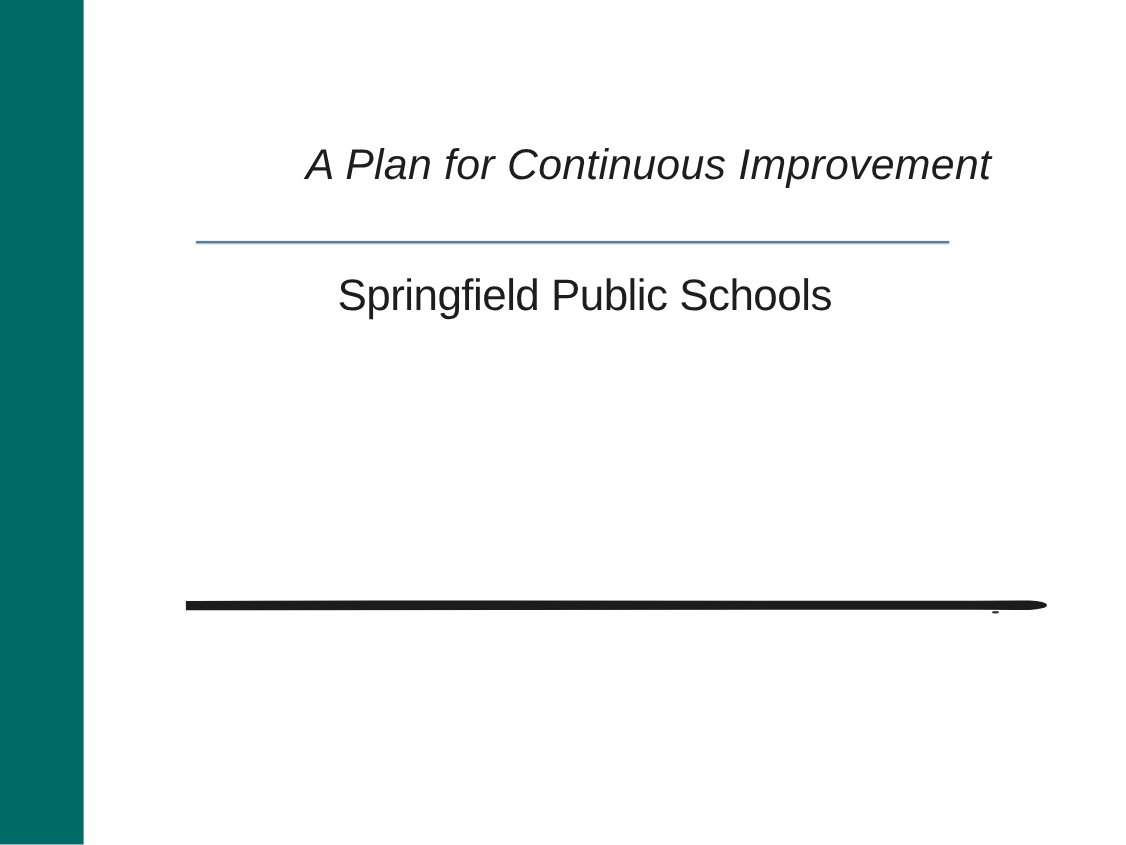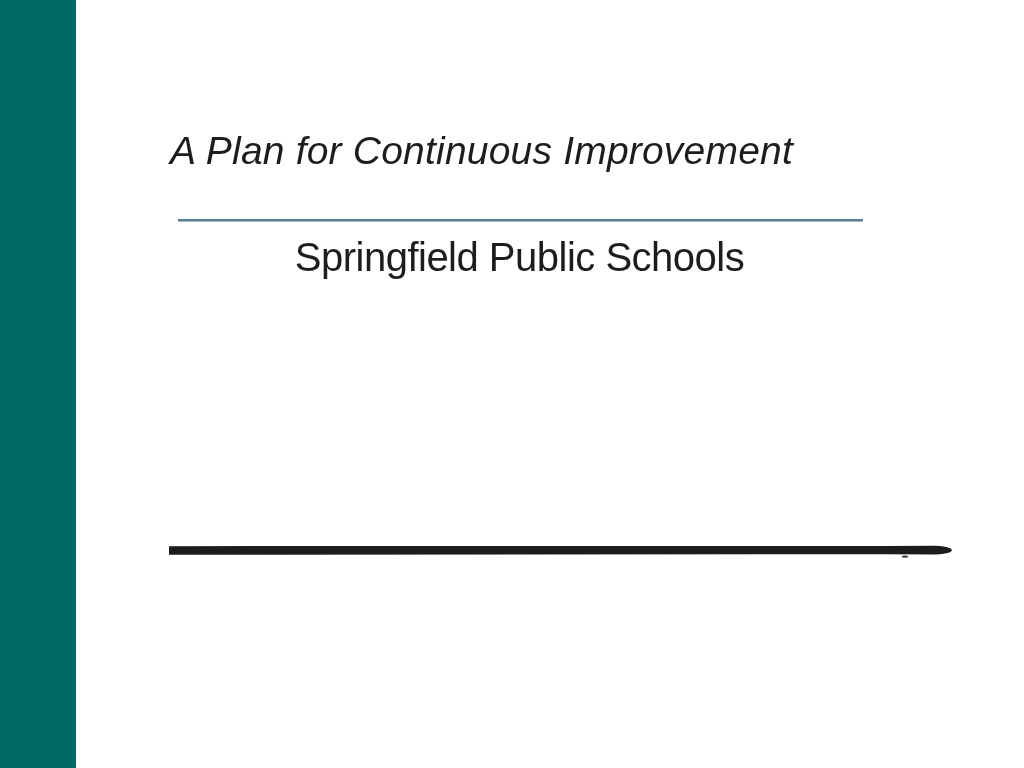--- a/index.html
+++ b/index.html
@@ -27,38 +27,38 @@
   .title {
     position: absolute;
     left: 170px;
     top: 131px;
     width: 731px;
     margin: 0;
     font-size: 39px;
     line-height: 39px;
     font-weight: normal;
     font-style: italic;
-    text-align: left;
+    text-align: right;
     letter-spacing: 0.2px;
     color: var(--text, #1d1d1d);
   }
   .divider {
     position: absolute;
     left: 178px;
     top: 219px;
     width: 685px;
     height: 3px;
     background: linear-gradient(to bottom, var(--divider_blue, #5d7e97) 0 66%, #a3bac9 66% 100%);
   }
   .subtitle {
     position: absolute;
     left: 170px;
     top: 234px;
     width: 693px;
-    margin: 3px;
+    margin: 15px;
     font-size: 40px;
     line-height: 40px;
     font-weight: normal;
     text-align: center;
     letter-spacing: -0.5px;
     color: var(--text, #1d1d1d);
   }
   .presented {
     position: absolute;
     left: 523px;

